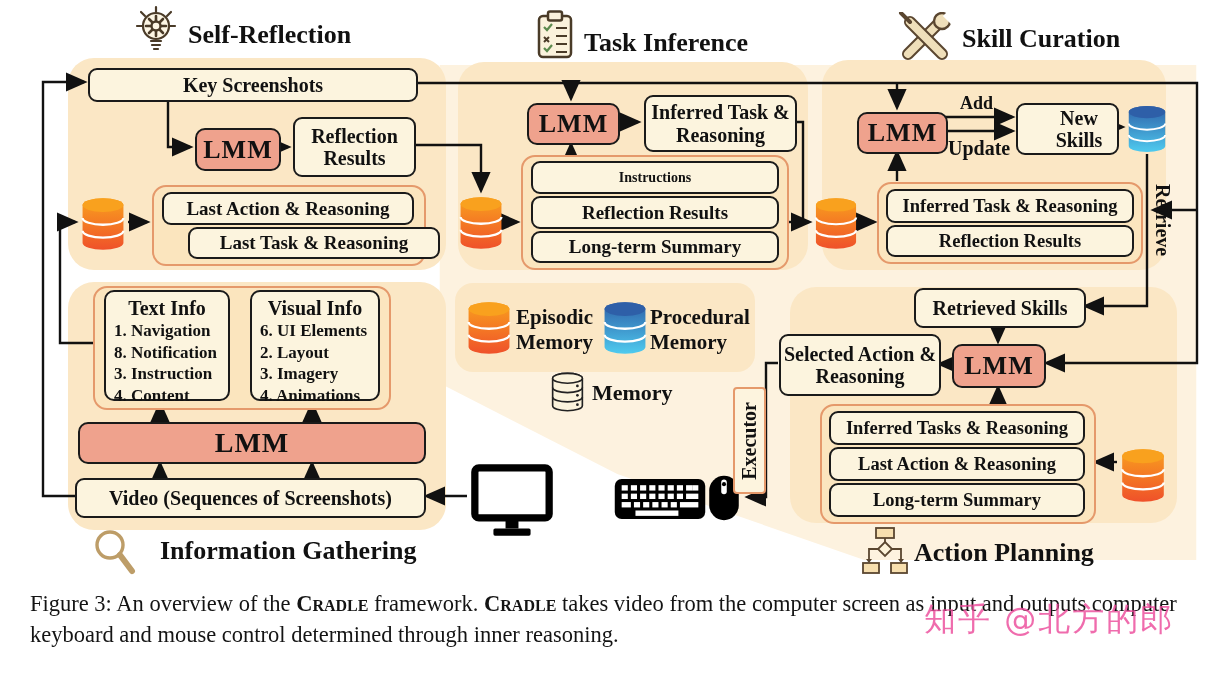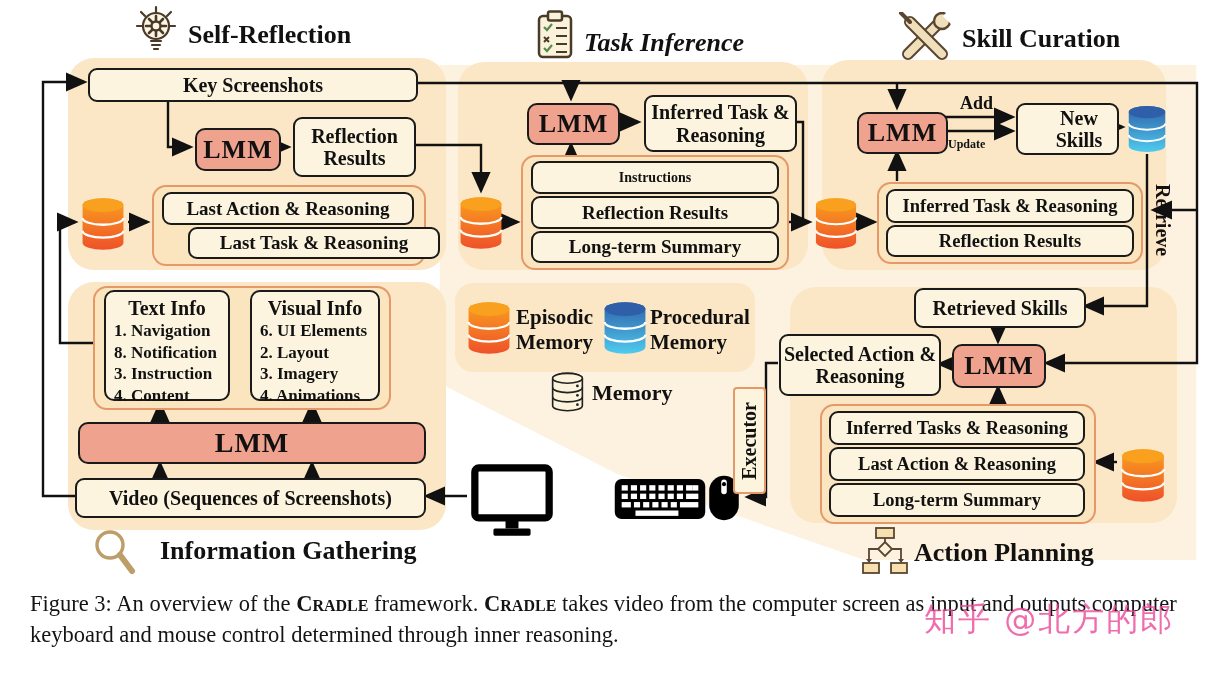--- a/index.html
+++ b/index.html
@@ -147,21 +147,21 @@
       <rect x="5" y="6" width="32" height="41" rx="4" fill="#FBF2DC" stroke="#4a3b28" stroke-width="2.5"></rect>
       <rect x="14" y="1.5" width="14" height="9" rx="2" fill="#FBF2DC" stroke="#4a3b28" stroke-width="2.5"></rect>
       <g stroke="#4a3b28" stroke-width="2" fill="none">
         <path d="M22,18 H33 M22,26 H33 M22,34 H33 M22,42 H33"></path>
       </g>
       <path d="M10,17 l3,3 5,-6" stroke="#5c8a4e" stroke-width="2.2" fill="none"></path>
       <path d="M10,27 l5,5 M15,27 l-5,5" stroke="#4a3b28" stroke-width="2" fill="none"></path>
       <path d="M10,38 l3,3 5,-6" stroke="#5c8a4e" stroke-width="2.2" fill="none"></path>
     </svg>
   </div>
-  <div class="abs ptitle" style="left:584px;top:28px;font-style:italic;"><span>Task Inference</span></div>
+  <div class="abs ptitle" style="left:584px;top:28px;"><span>Task Inference</span></div>
 
   <div class="abs lmm" style="left:527px;top:103px;width:89px;height:38px;font-size:26px;">
       <span>LMM</span>
     </div>
   <div class="abs box" style="left:644px;top:95px;width:149px;height:53px;font-size:20px;">
       <span>Inferred Task &amp; Reasoning</span>
     </div>
 
   <div class="abs group" style="left:521px;top:155px;width:264px;height:111px;"></div>
   <div class="abs box" style="left:531px;top:161px;width:244px;height:29px;font-size:14px;">
@@ -192,21 +192,21 @@
       <path d="M46,42 L14,10" stroke="#EFDFBA" stroke-width="8" stroke-linecap="round"></path>
       <path d="M14,10 L5,1" stroke="#5a4630" stroke-width="4" stroke-linecap="round"></path>
     </svg>
   </div>
   <div class="abs ptitle" style="left:962px;top:24px;"><span>Skill Curation</span></div>
 
   <div class="abs lmm" style="left:857px;top:112px;width:87px;height:38px;font-size:26px;">
       <span>LMM</span>
     </div>
   <div class="abs lbl" style="left:960px;top:93px;font-size:18px;"><span>Add</span></div>
-  <div class="abs lbl" style="left:948px;top:137px;font-size:12px;"><span>Update</span></div>
+  <div class="abs lbl" style="left:948px;top:137px;font-size:20px;"><span>Update</span></div>
   <div class="abs box" style="left:1016px;top:103px;width:76px;height:48px;font-size:20px;padding-left:23px;">
       <span>New Skills</span>
     </div>
 
   <div class="abs el" style="left:1126px;top:104px;">
     <svg width="42" height="50" viewBox="0 0 60 74">
       <path d="M3,12 a27,9 0 0 1 54,0 v50 a27,9 0 0 1 -54,0 z" fill="url(#gB)"></path>
       <ellipse cx="30" cy="12" rx="27" ry="9" fill="#2E5FA8"></ellipse>
       <path d="M3,29 a27,9 0 0 0 54,0 M3,46 a27,9 0 0 0 54,0" fill="none" stroke="#fff" stroke-width="3"></path>
     </svg>

